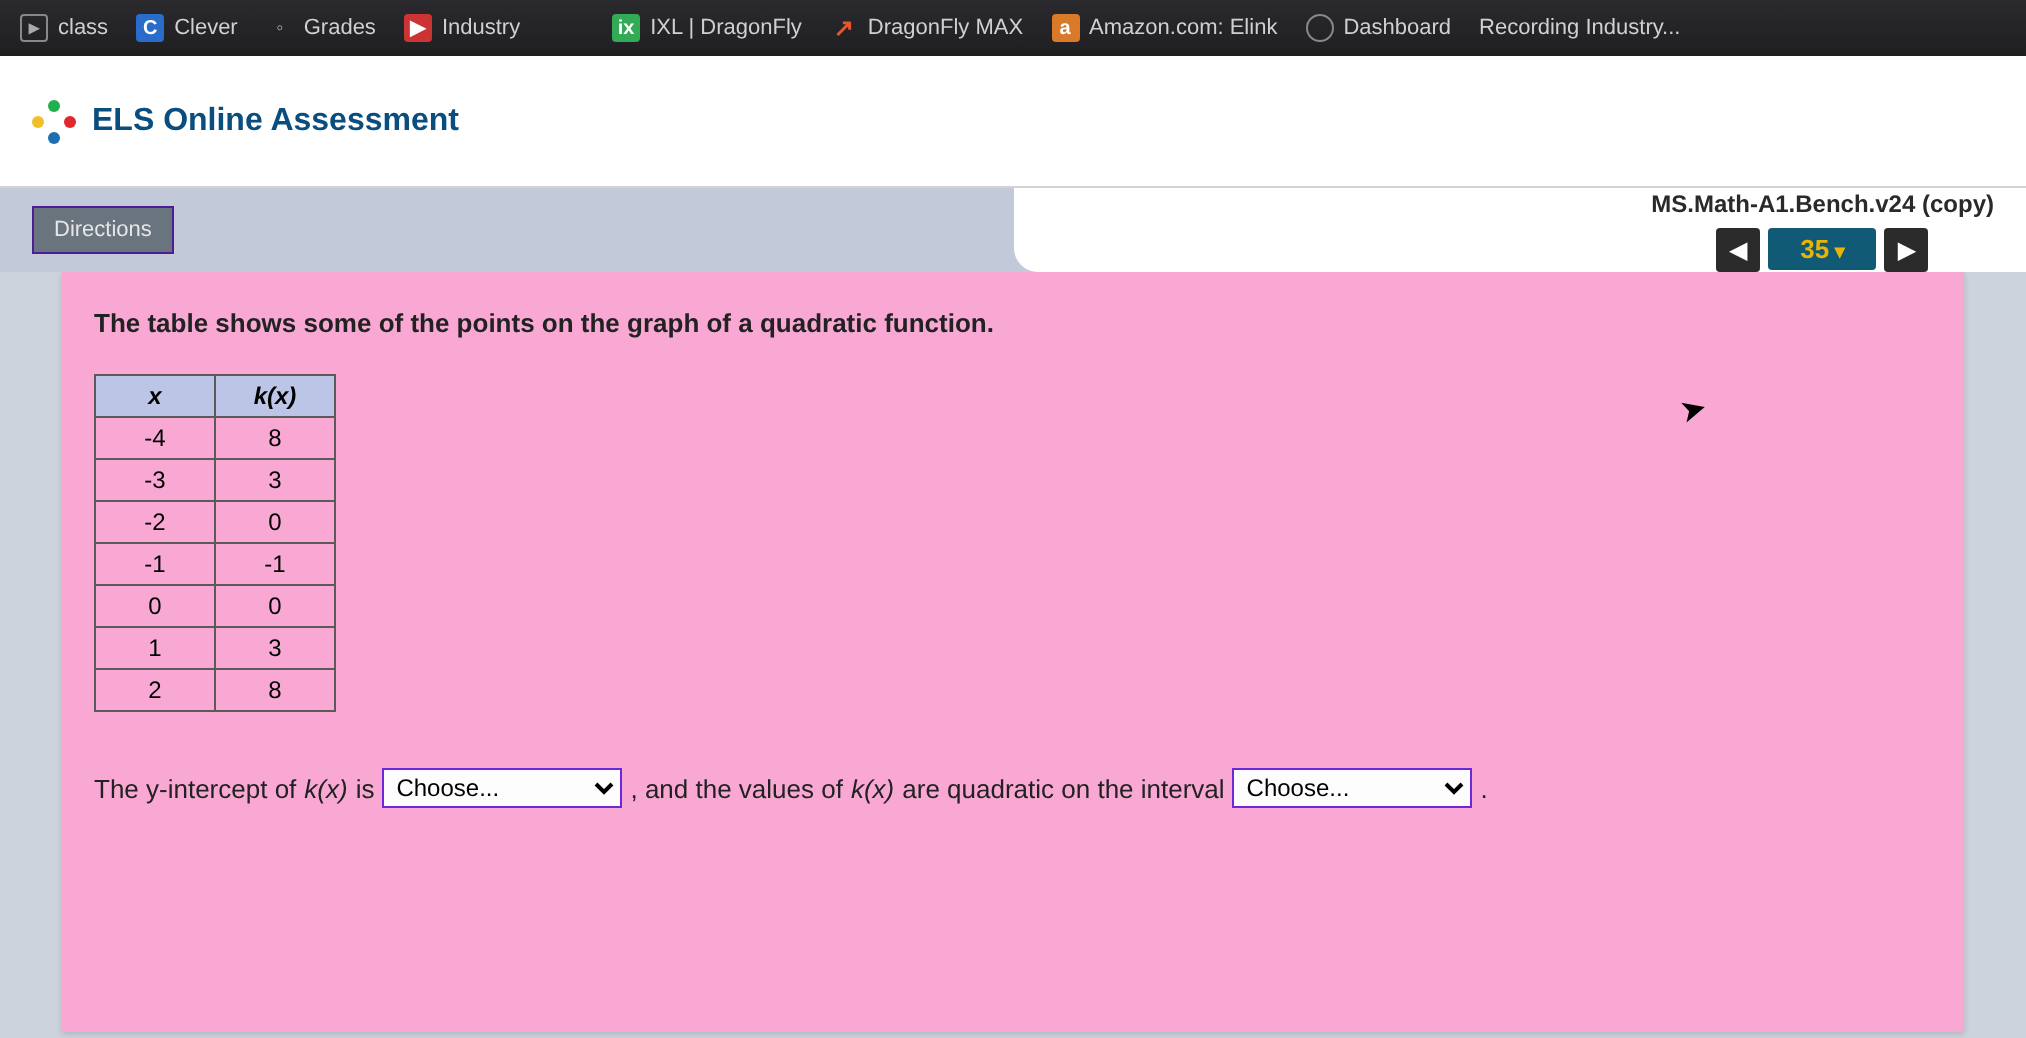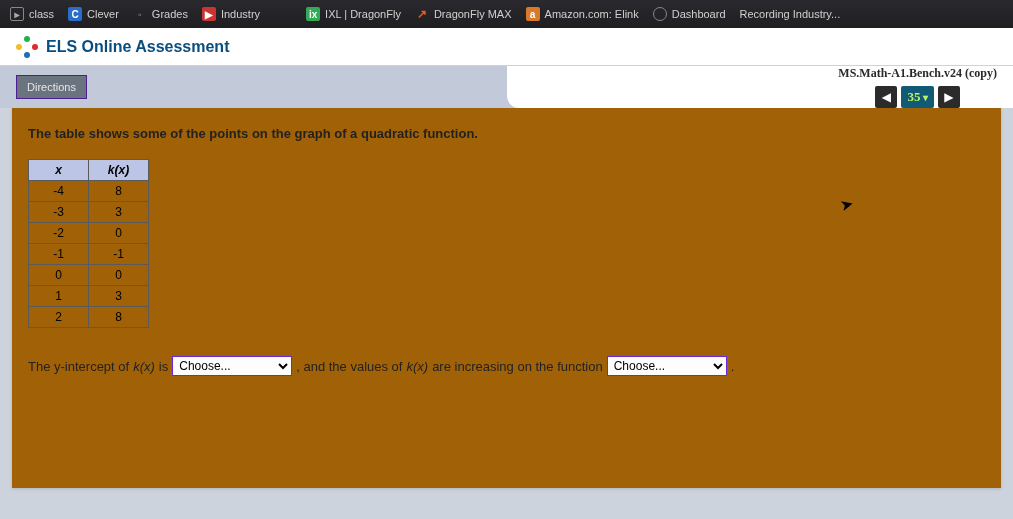--- a/index.html
+++ b/index.html
@@ -50,21 +50,21 @@
 .fav.green { background: #3a5; color:#fff;margin-left:32px; }
 .fav.blue { background: #2a6cc9; color:#fff; }
 .fav.red { background: #c33; color:#fff; }
 .fav.box { border: 1px solid #888; color:#aaa; }
 .fav.orange { background: #d87a2a; color:#fff; }
 .fav.arrow { color:#e8572a; font-size:12px; }
 .fav.circle { border:1px solid #888; border-radius:50%; }
 
 .app-header {
   background: #fff;
-  height: 38px;
+  height: 66px;
   display: flex;
   align-items: center;
   padding: 0 16px;
   border-bottom: 1px solid #d2d2d2;
 }
 .logo {
   display: flex;
   align-items: center;
   gap: 8px;
   font-weight: bold;
@@ -112,21 +112,20 @@
   border: 1px solid #4c1d95;
   cursor: pointer;
   z-index:1;
 }
 .title-right {
   display: flex;
   flex-direction: column;
   align-items: center;
   gap: 5px;
   z-index:1;
-  font-family:Liberation Serif, serif;
 }
 .assess-name {
   font-size: 12px;
   font-weight: bold;
   color: #2a2a2a;
 }
 .nav-group {
   display: flex;
   align-items: center;
   gap: 4px;
@@ -136,32 +135,32 @@
   height: 22px;
   background: #2b2b2b;
   color: #fff;
   display:flex;align-items:center;justify-content:center;
   font-size:12px;
   cursor:pointer;
   border-radius:2px;
 }
 .nav-num {
   background: #105a75;
-  color: #bef264;
-  padding: 3px 6px;
+  color: #eab308;
+  padding: 3px 16px;
   font-size: 13px;
   font-weight: bold;
   border-radius:2px;
   cursor:pointer;
 }
 .nav-num::after{content:" ▾"; font-size:10px;}
 
 .content {
-  background: #a16207;
-  margin: 0 12px;
+  background: #f9a8d4;
+  margin: 0 31px;
   padding: 18px 16px;
   min-height: 380px;
   box-shadow: 0 1px 3px rgba(0,0,0,.15);
 }
 .prompt {
   font-size: 13px;
   font-weight: bold;
   color: #222;
   margin-bottom: 18px;
 }
@@ -314,21 +313,21 @@
 
     <div class="fill-sentence">
       <span>The y-intercept of </span>
       <span class="math">k(x)</span>
       <span> is </span>
       <select class="fill">
         <option>Choose...</option>
       </select>
       <span>, and the values of </span>
       <span class="math">k(x)</span>
-      <span> are increasing on the function </span>
+      <span> are quadratic on the interval </span>
       <select class="fill">
         <option>Choose...</option>
       </select>
       <span>.</span>
     </div>
   </div>
 
   <div class="cursor-arrow">➤</div>
 </div>
 

